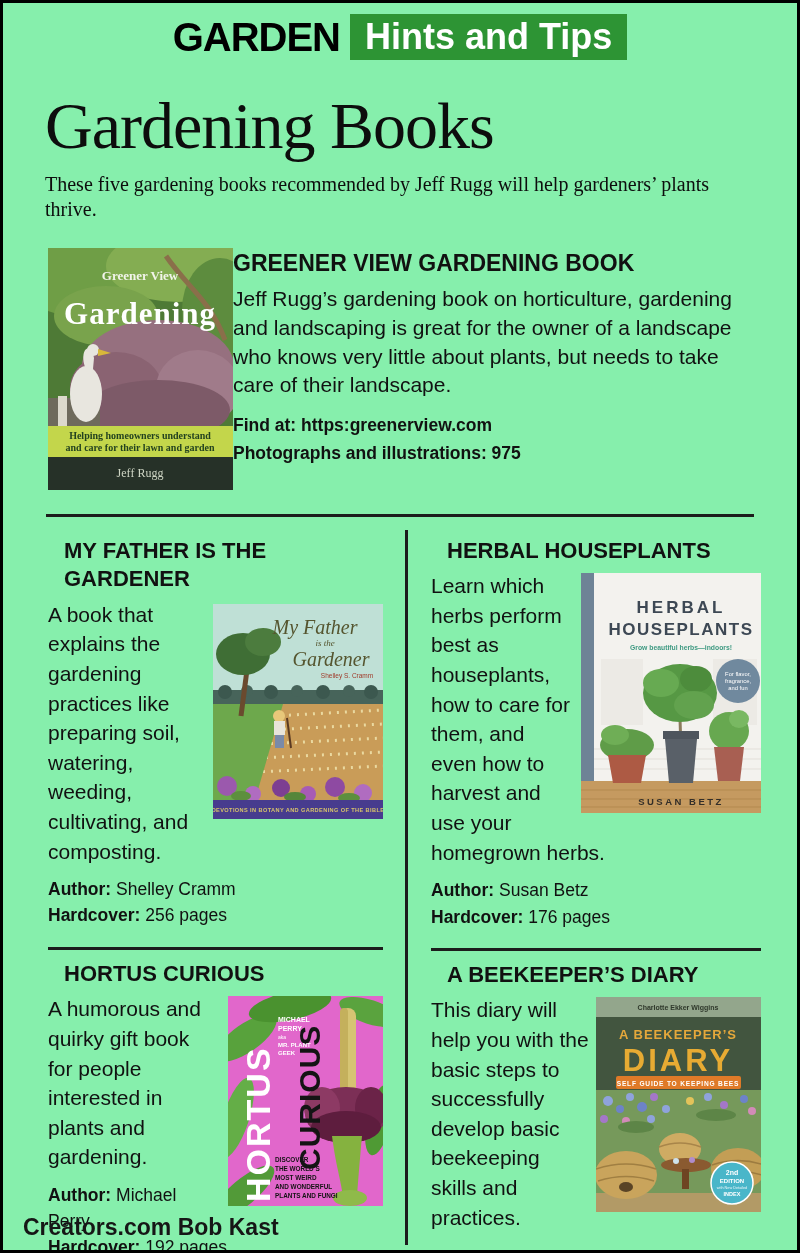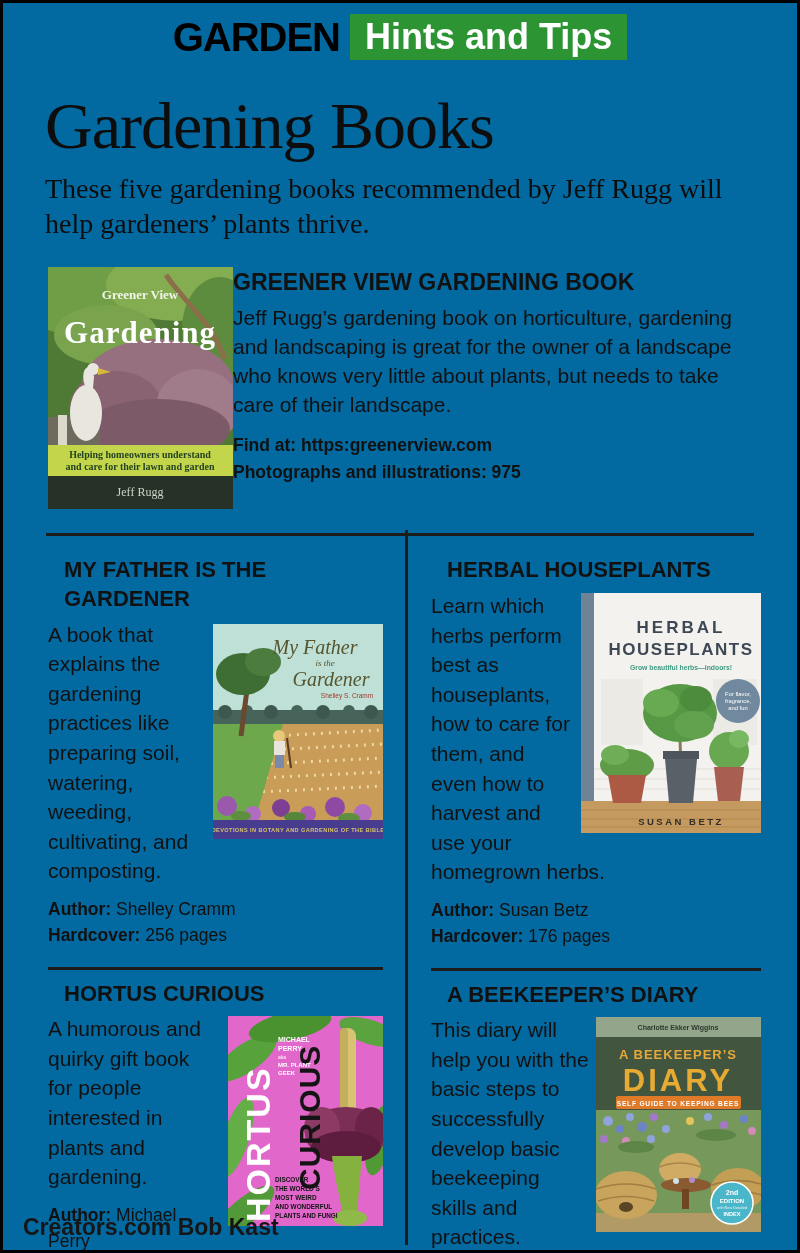--- a/index.html
+++ b/index.html
@@ -1,27 +1,27 @@
 <!DOCTYPE html>
 <html><head>
 <meta charset="utf-8">
 <style>
   html,body { margin:0; padding:0; background:#fff; }
   .page {
     width:800px; height:1253px; box-sizing:border-box;
-    border:3px solid #000; background:#0369a1; position:relative;
+    border:3px solid #000; background:#86efac; position:relative;
     font-family:"Liberation Sans", sans-serif; color:#111; overflow:hidden;
   }
   
   .masthead { display:flex; justify-content:center; align-items:stretch; gap:10px; margin-top:11px; height:46px; }
   .kicker { font-size:40px; font-weight:bold; letter-spacing:-1px; line-height:46px; color:#000; }
   .badge { color:#fff; font-size:36px; font-weight:bold; line-height:46px; padding:0 15px; background:#2d9434; }
   
   h1 { margin:32px 0 0 42px; font-family:"Liberation Serif", serif; font-weight:400; font-size:66px; line-height:1.03; letter-spacing:-1px; color:#0d0d0d; }
-  .intro { margin:12px 0 0 42px; width:712px; font-family:"Liberation Serif", serif; font-size:28px; line-height:1.24; color:#0d0d0d; }
+  .intro { margin:12px 0 0 42px; width:712px; font-family:"Liberation Serif", serif; font-size:20px; line-height:1.24; color:#0d0d0d; }
   
   .hero { display:flex; margin:26px 45px 0 45px; }
   .hero-cover { flex:0 0 185px; }
   .hero-text { width:505px; }
   .hero-text h2 { font-size:23px; margin:2px 0 8px; letter-spacing:0; }
   .hero-text p { font-size:21px; line-height:1.38; margin:0 0 12px; }
   .detail-line { font-weight:bold; font-size:17.5px; line-height:1.55; }
   
   .rule { border:none; border-top:3px solid #1c1c1c; margin:24px 43px 0 43px; }
   .rule-col { border:none; border-top:3px solid #1c1c1c; margin:18px 0 10px; clear:both; }

